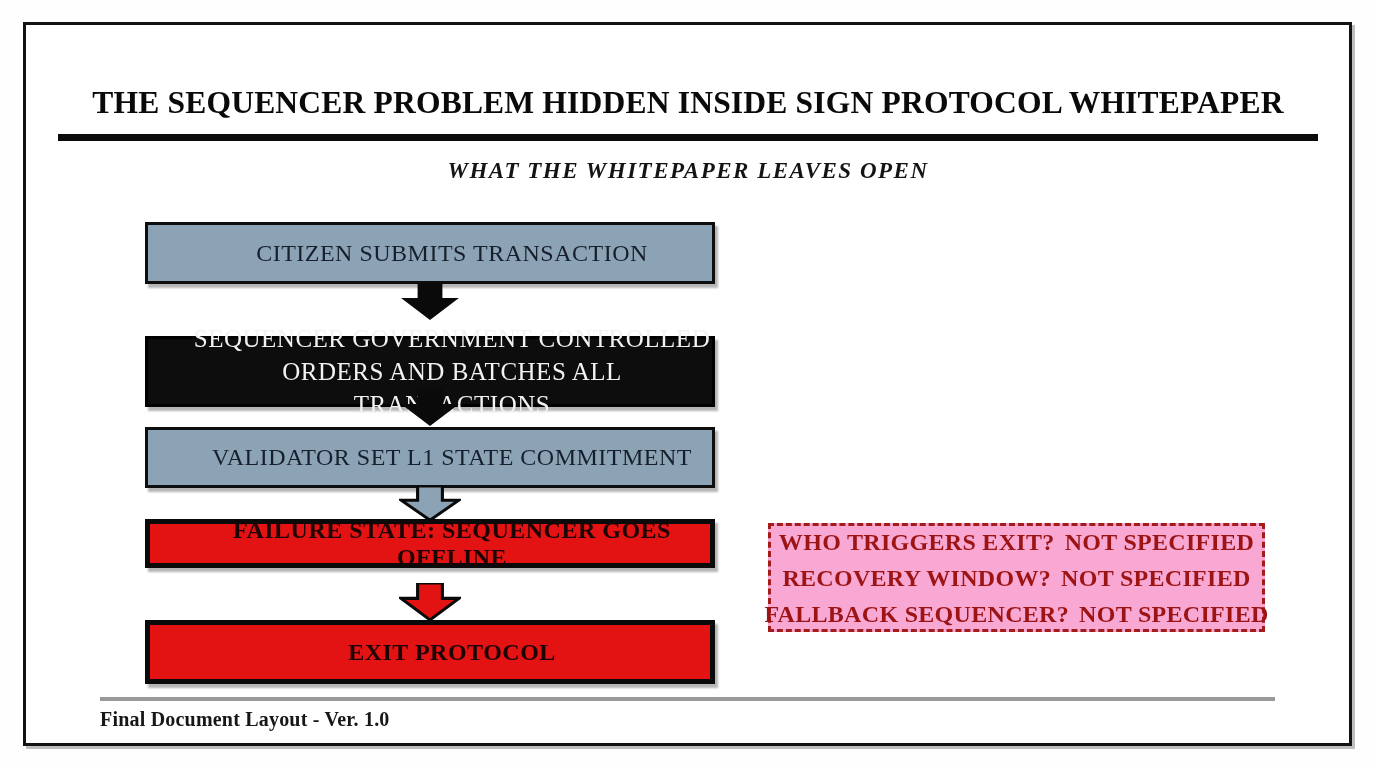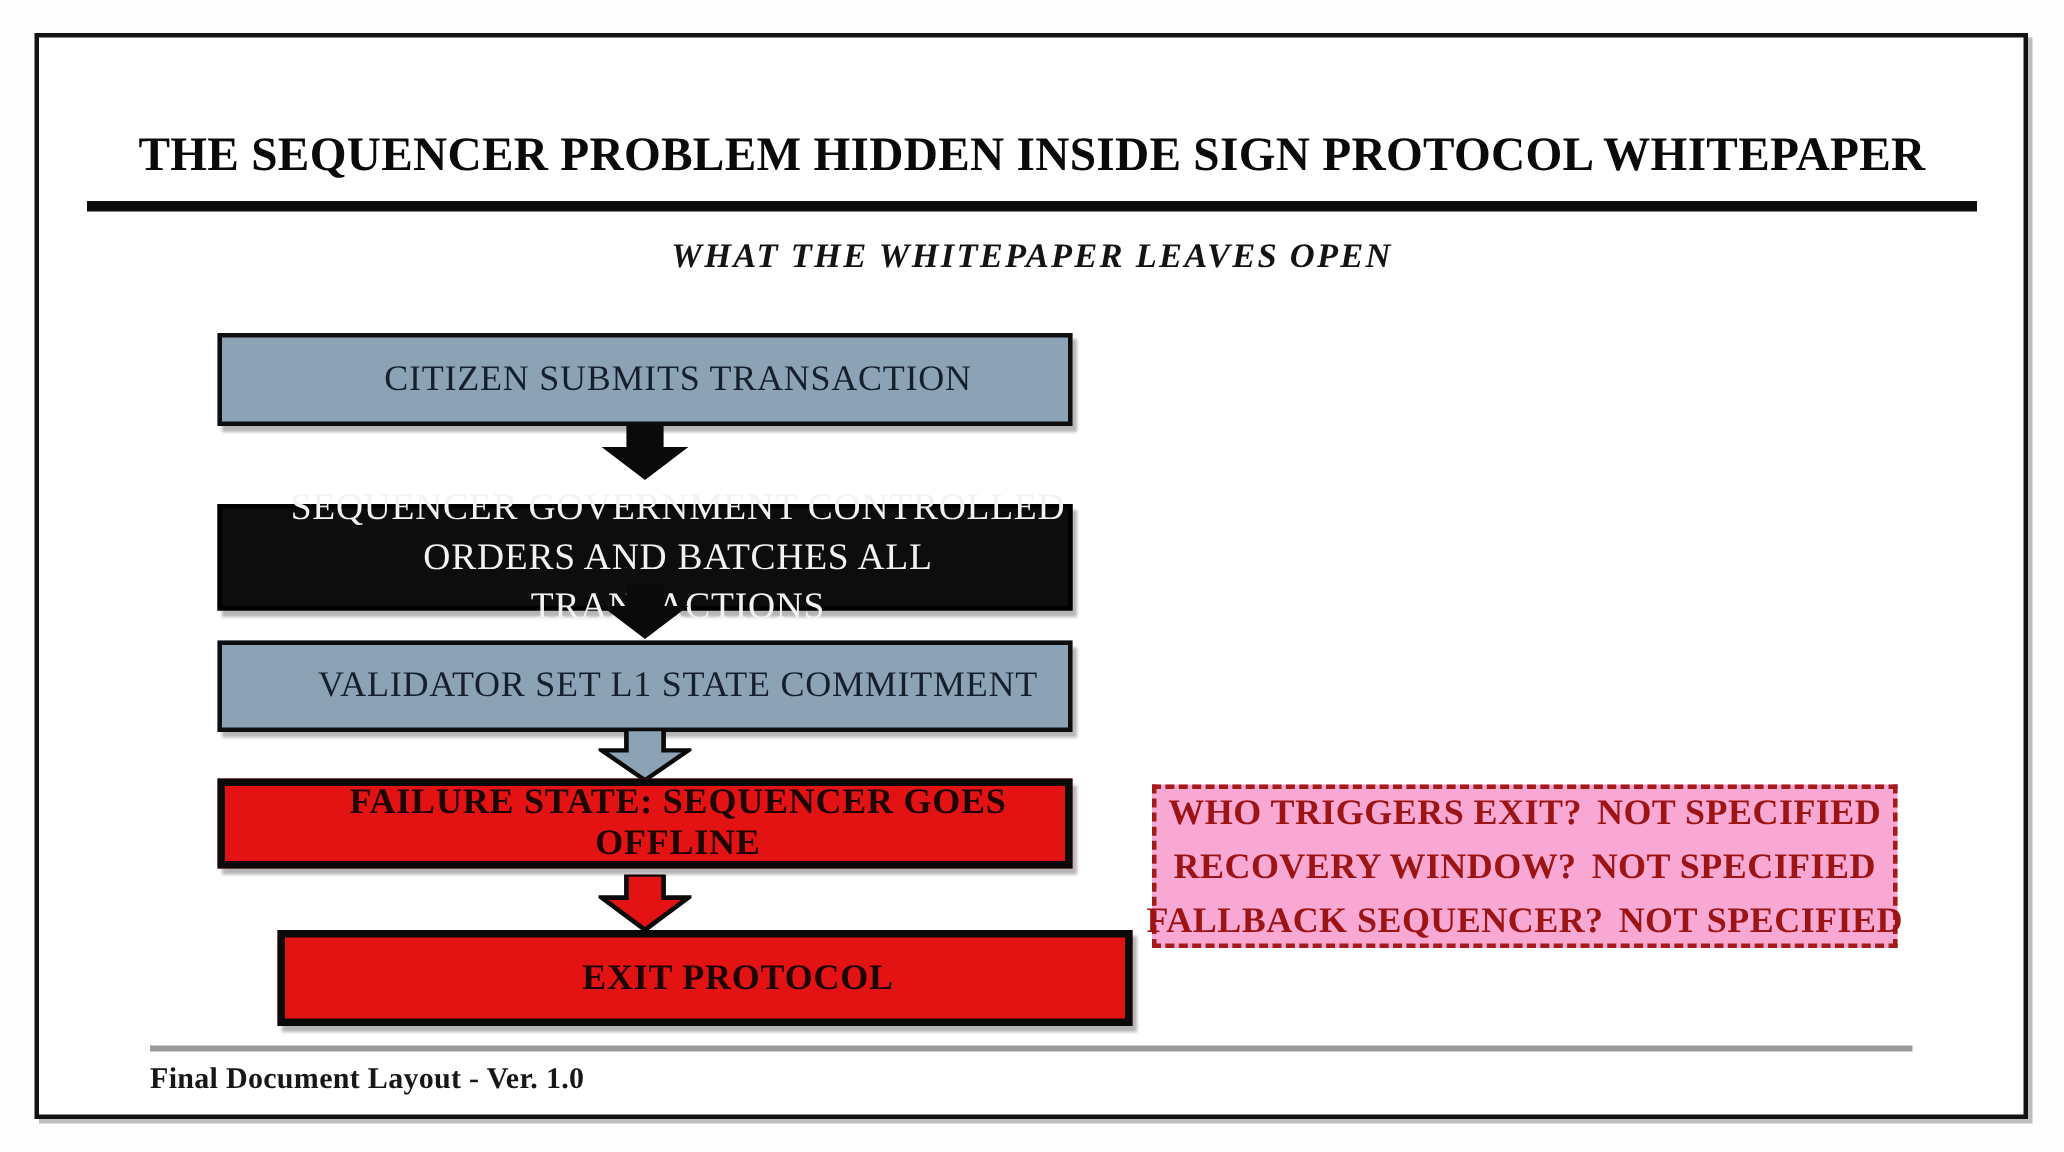--- a/index.html
+++ b/index.html
@@ -65,22 +65,22 @@
   .node-red{
     background:var(--alert-red);
     border:5px solid #0a0a0a;
     color:#1e0303;
     font-weight:bold;
     font-size:24px;letter-spacing:0.5px;
   }
   .n1{top:222px;height:62px;}
   .n2{top:320px;height:71px;margin-top:16px;}
   .n3{top:427px;height:61px;}
-  .n4{top:519px;height:60px;}
-  .n5{top:620px;height:64px;margin-left:40px;}
+  .n4{top:519px;height:49px;}
+  .n5{top:620px;height:64px;}
 
   .arrow{position:absolute;left:399px;width:62px;}
   .a1{top:283px;height:38px;}
   .a2{top:389px;height:38px;}
   .a3{top:486px;height:36px;}
   .a4{top:583px;height:39px;}
   .arrow svg{display:block;width:100%;height:100%;}
   .arrow-solid polygon{fill:#0a0a0a;}
   .arrow-steel polygon{fill:var(--steel);stroke:#0a0a0a;stroke-width:3;}
   .arrow-red polygon{fill:var(--alert-red);stroke:#0a0a0a;stroke-width:3;}

